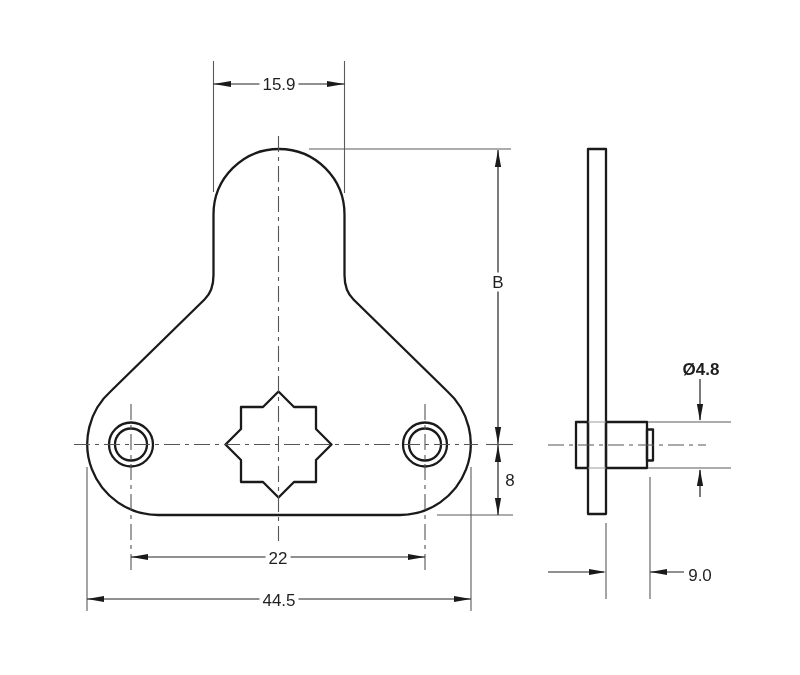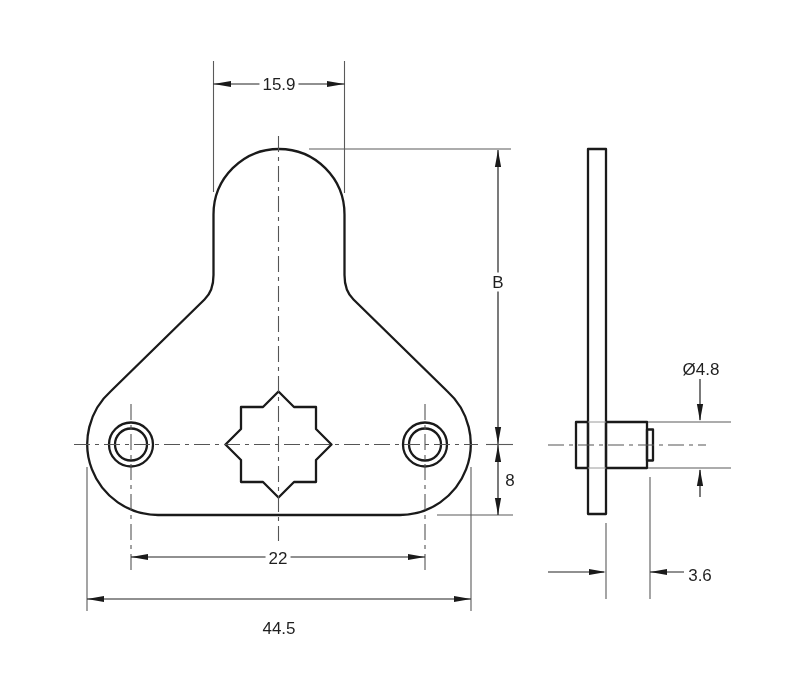--- a/index.html
+++ b/index.html
@@ -138,17 +138,17 @@
         <path class="dimline" d="M 650,572 H 684"></path>
         <polygon class="arrow" points="650,572 667,568.9 667,575.1"></polygon>
       </g>
     </g>
   </svg>
 
   <div class="dim-label" style="left:279px; top:84px;text-align:right;">15.9</div>
   <div class="dim-label" style="left:498px; top:282px;">B</div>
   <div class="dim-label" style="left:510px; top:480px;">8</div>
   <div class="dim-label" style="left:278px; top:558px;">22</div>
-  <div class="dim-label" style="left:279px; top:600px;margin-top:28px;">44.5</div>
-  <div class="dim-label" style="left:701px; top:369px;">Ø4.8</div>
-  <div class="dim-label" style="left:700px; top:575px;">3.6</div>
+  <div class="dim-label" style="left:279px; top:600px;">44.5</div>
+  <div class="dim-label" style="left:701px; top:369px;font-weight:bold;">Ø4.8</div>
+  <div class="dim-label" style="left:700px; top:575px;">9.0</div>
 
 </div>
 
 </body></html>

